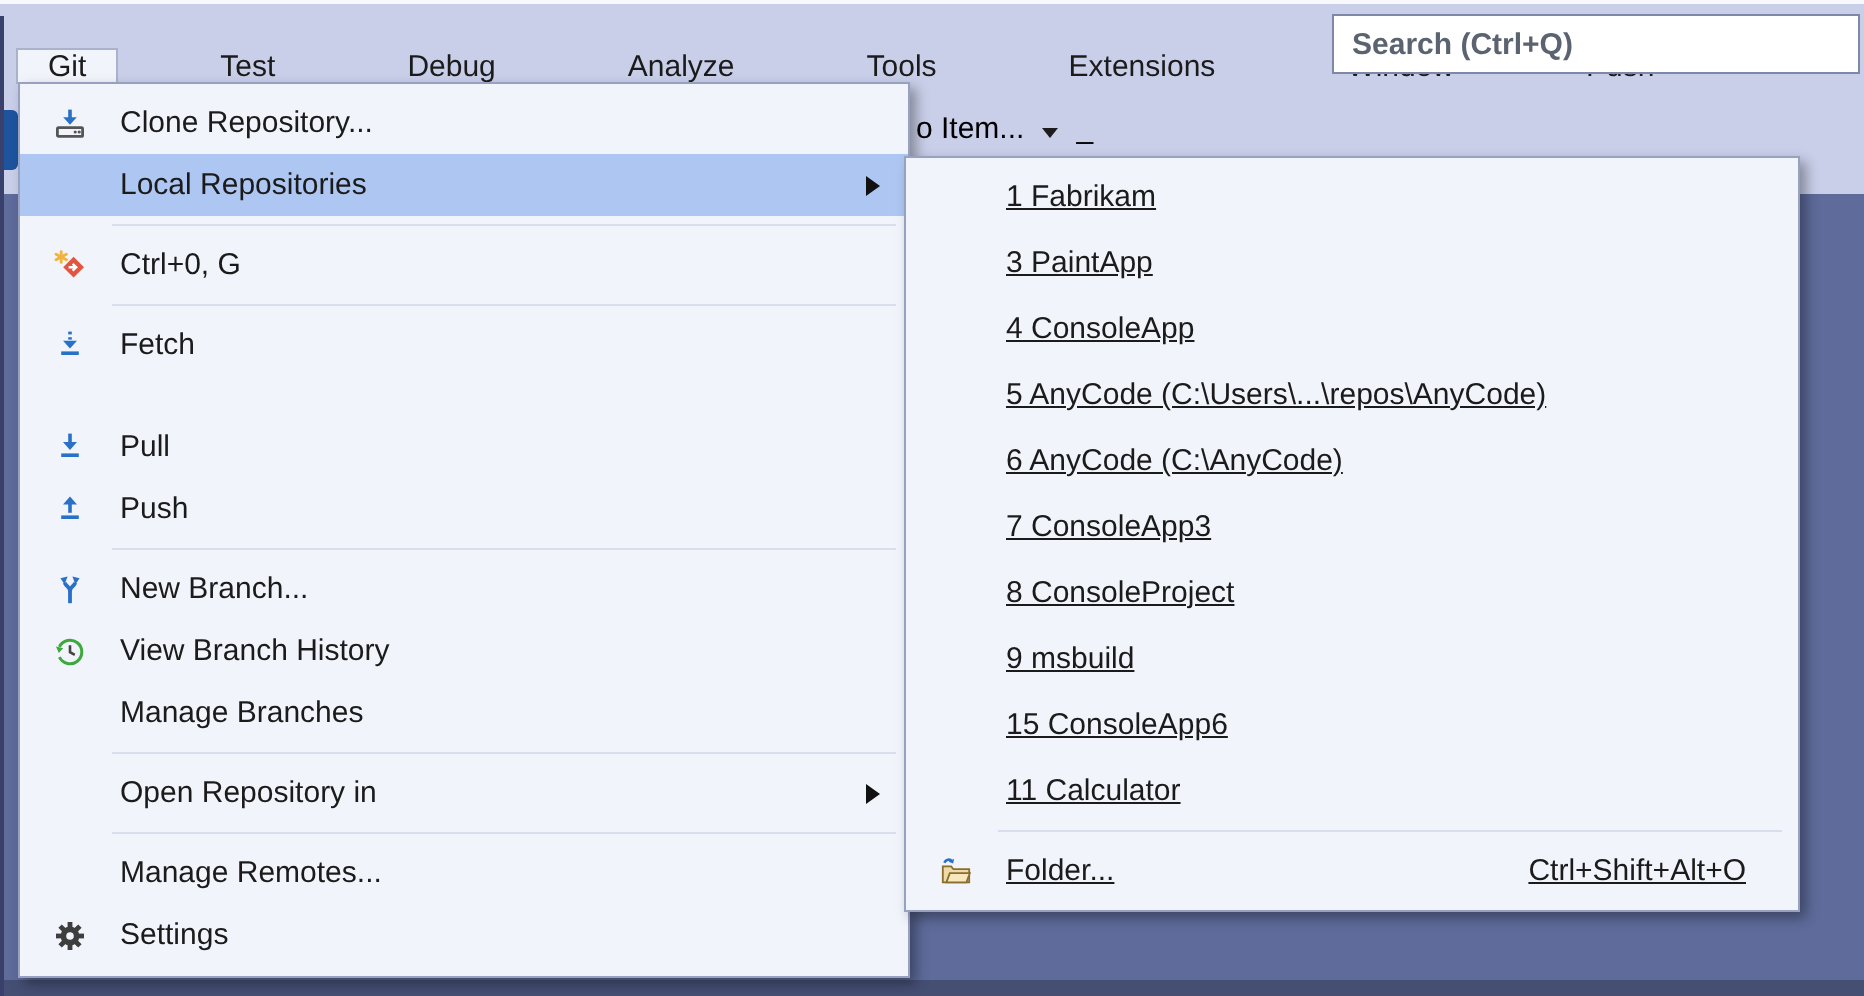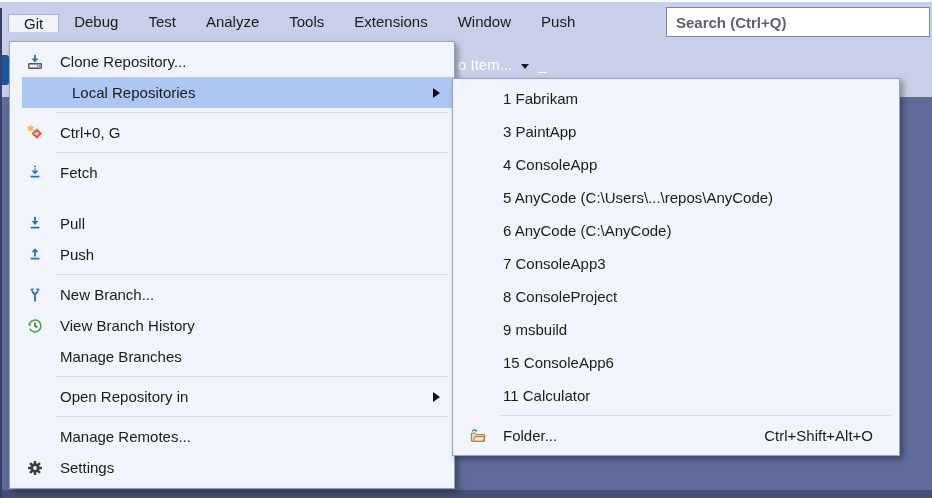--- a/index.html
+++ b/index.html
@@ -20,40 +20,40 @@
     font-family:"Liberation Sans","DejaVu Sans",sans-serif;color:var(--text);
   }
   
   .top-bg{position:absolute;left:0;top:0;width:932px;height:97px;background:var(--menubar-bg);z-index:1;}
   .top-hairline{position:absolute;left:0;top:0;width:932px;height:2px;background:#F8F9FC;z-index:2;}
   .left-edge{position:absolute;left:0;top:8px;bottom:0;width:2px;background:#39406B;z-index:3;}
   .side-blob{position:absolute;left:2px;top:55px;width:7px;height:30px;background:#1E549E;border-radius:0 3px 3px 0;z-index:3;}
   .bottom-strip{position:absolute;left:0;bottom:0;width:932px;height:8px;background:var(--bottom-strip);z-index:2;}
 
   
-  .menubar{position:absolute;left:0;top:0;width:932px;height:42px;display:flex;align-items:center;padding-left:8px;z-index:5;font-size:15px;}
+  .menubar{position:absolute;left:0;top:0;width:932px;height:42px;display:flex;align-items:flex-end;padding-left:8px;z-index:5;font-size:15px;gap:36px;}
   .mb-item{display:flex;align-items:center;padding:0 15px;cursor:default;white-space:nowrap;}
   .mb-item.active{background:var(--menu-bg);border:1px solid #AAB2CC;border-bottom:none;margin-top:4px;position:relative;z-index:15;}
   .search{position:absolute;right:2px;top:7px;width:264px;height:30px;border:1px solid #7E89A9;background:#FFFFFF;
     font-family:"Liberation Sans","DejaVu Sans",sans-serif;font-size:15px;padding:0 9px;color:#333;outline:none;z-index:6;font-weight:bold;}
   .search::placeholder{color:#5C6370;opacity:1;}
 
   
-  .obscured{position:absolute;left:458px;top:56px;z-index:4;font-size:15px;display:flex;align-items:center;gap:9px;color:#ffffff;}
+  .obscured{position:absolute;left:458px;top:56px;z-index:4;font-size:15px;display:flex;align-items:center;gap:9px;color:#000000;}
   .caret-down{display:inline-block;width:0;height:0;border-left:4px solid transparent;border-right:4px solid transparent;border-top:5px solid #1c1c1c;margin-top:3px;}
 
   
   .vs-menu{position:absolute;background:var(--menu-bg);border:1px solid var(--menu-border);
     box-shadow:3px 3px 6px rgba(0,0,0,.35);font-size:15px;}
   .git-menu{left:9px;top:41px;width:446px;padding:4px 0 5px 0;z-index:10;}
   .repo-submenu{left:452px;top:78px;width:448px;padding:3px 0;z-index:20;}
 
   .mrow{display:flex;align-items:center;height:31px;cursor:default;}
-  .repo-submenu .mrow{height:33px;}
-  .mrow.highlight{background:var(--highlight);margin-left:12px;}
+  .repo-submenu .mrow{height:33px;text-decoration:underline;}
+  .mrow.highlight{background:var(--highlight);}
   .mrow.gap-after{margin-bottom:20px;}
   .icon-slot{flex:0 0 50px;display:flex;align-items:center;justify-content:center;}
   .icon-slot svg{display:block;}
   .mlabel{flex:1 1 auto;white-space:nowrap;overflow:hidden;}
   .mshortcut{white-space:nowrap;margin-right:26px;}
   .mshortcut:empty{margin-right:0;}
   .sub-arrow{width:0;height:0;border-top:5px solid transparent;border-bottom:5px solid transparent;border-left:7px solid #111;margin-right:14px;}
   .msep{height:1px;background:var(--separator);margin:4px 6px 4px 46px;}
   .repo-submenu .msep{margin:3px 8px 3px 46px;}
 </style>
@@ -69,23 +69,23 @@
 <div class="obscured">
   <span>o Item...</span>
   <span class="caret-down"></span>
   <span>_</span>
 </div>
 
 <div class="menubar">
 
     <div class="mb-item active">Git</div>
 
+    <div class="mb-item">Test</div>
+
     <div class="mb-item">Debug</div>
-
-    <div class="mb-item">Test</div>
 
     <div class="mb-item">Analyze</div>
 
     <div class="mb-item">Tools</div>
 
     <div class="mb-item">Extensions</div>
 
     <div class="mb-item">Window</div>
 
     <div class="mb-item">Push</div>

